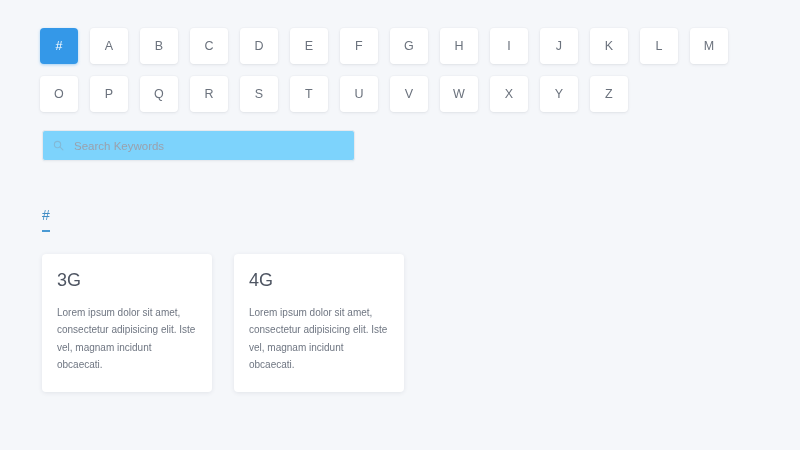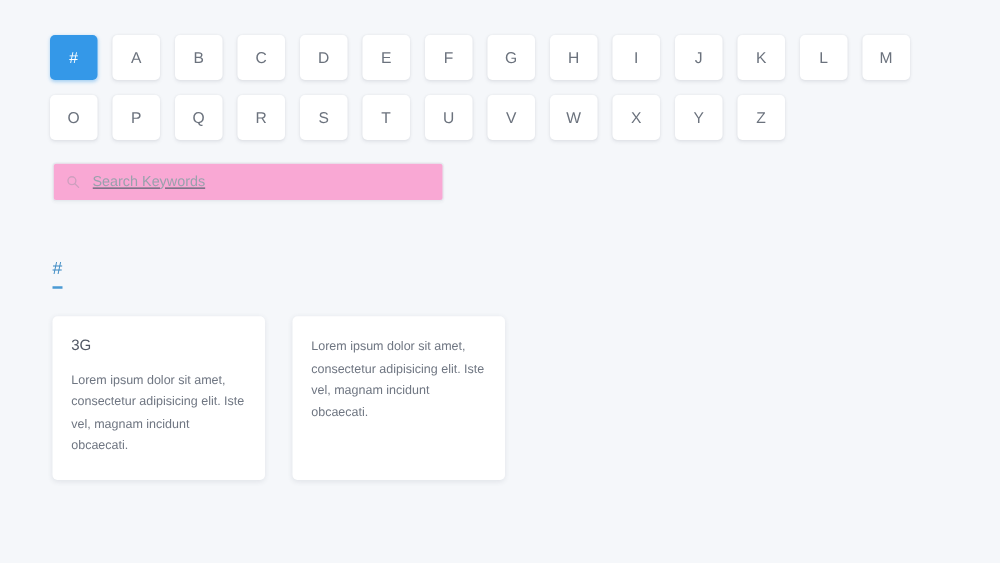--- a/index.html
+++ b/index.html
@@ -49,28 +49,27 @@
     background: #3498e8;
     color: #ffffff;
     box-shadow: 0 1px 3px rgba(52,152,232,0.40);
   }
 
   
   .search-wrap {
     margin: 18px 0 0 42px;
     width: 313px;
     height: 31px;
-    background: #f9a8d4;
+    background: #7dd3fc;
     border: 1px solid #e6e9ee;
     border-radius: 3px;
     display: flex;
     align-items: center;
     padding: 0 10px;
     box-shadow: 0 1px 2px rgba(60,72,88,0.04);
-    text-decoration: underline;
   }
   .search-icon {
     flex: 0 0 auto;
     width: 11px;
     height: 11px;
     margin-right: 10px;
     opacity: .38;
     display: block;
   }
   .search-icon svg { display: block; }
@@ -112,21 +111,21 @@
   }
   .card {
     background: #ffffff;
     border-radius: 4px;
     box-shadow: 0 1px 4px rgba(60,72,88,0.10);
     width: 170px;
     flex: 0 0 170px;
     padding: 16px 15px 18px 15px;
   }
   .card-title {
-    font-size: 12px;
+    font-size: 18px;
     color: #4f5663;
     margin: 0 0 12px 0;
     font-weight: 400;
     line-height: 1.2;
   }
   .card-body {
     font-size: 10px;
     line-height: 1.75;
     color: #6f7682;
     margin: 0;
@@ -178,18 +177,19 @@
     <input class="search-input" type="text" placeholder="Search Keywords" style="">
   </div>
 
   <div id="sections-root">
       <div class="section sec-hash"><div class="section-head"><span class="letter">#</span></div><div class="card-grid">
           <div class="card">
             <div class="card-title">3G</div>
             <p class="card-body">Lorem ipsum dolor sit amet, consectetur adipisicing elit. Iste vel, magnam incidunt obcaecati.</p>
           </div>
           <div class="card">
+            <div class="card-title">4G</div>
             <p class="card-body">Lorem ipsum dolor sit amet, consectetur adipisicing elit. Iste vel, magnam incidunt obcaecati.</p>
           </div>
         </div></div>
     </div>
 
 </div>
 
 </body></html>

